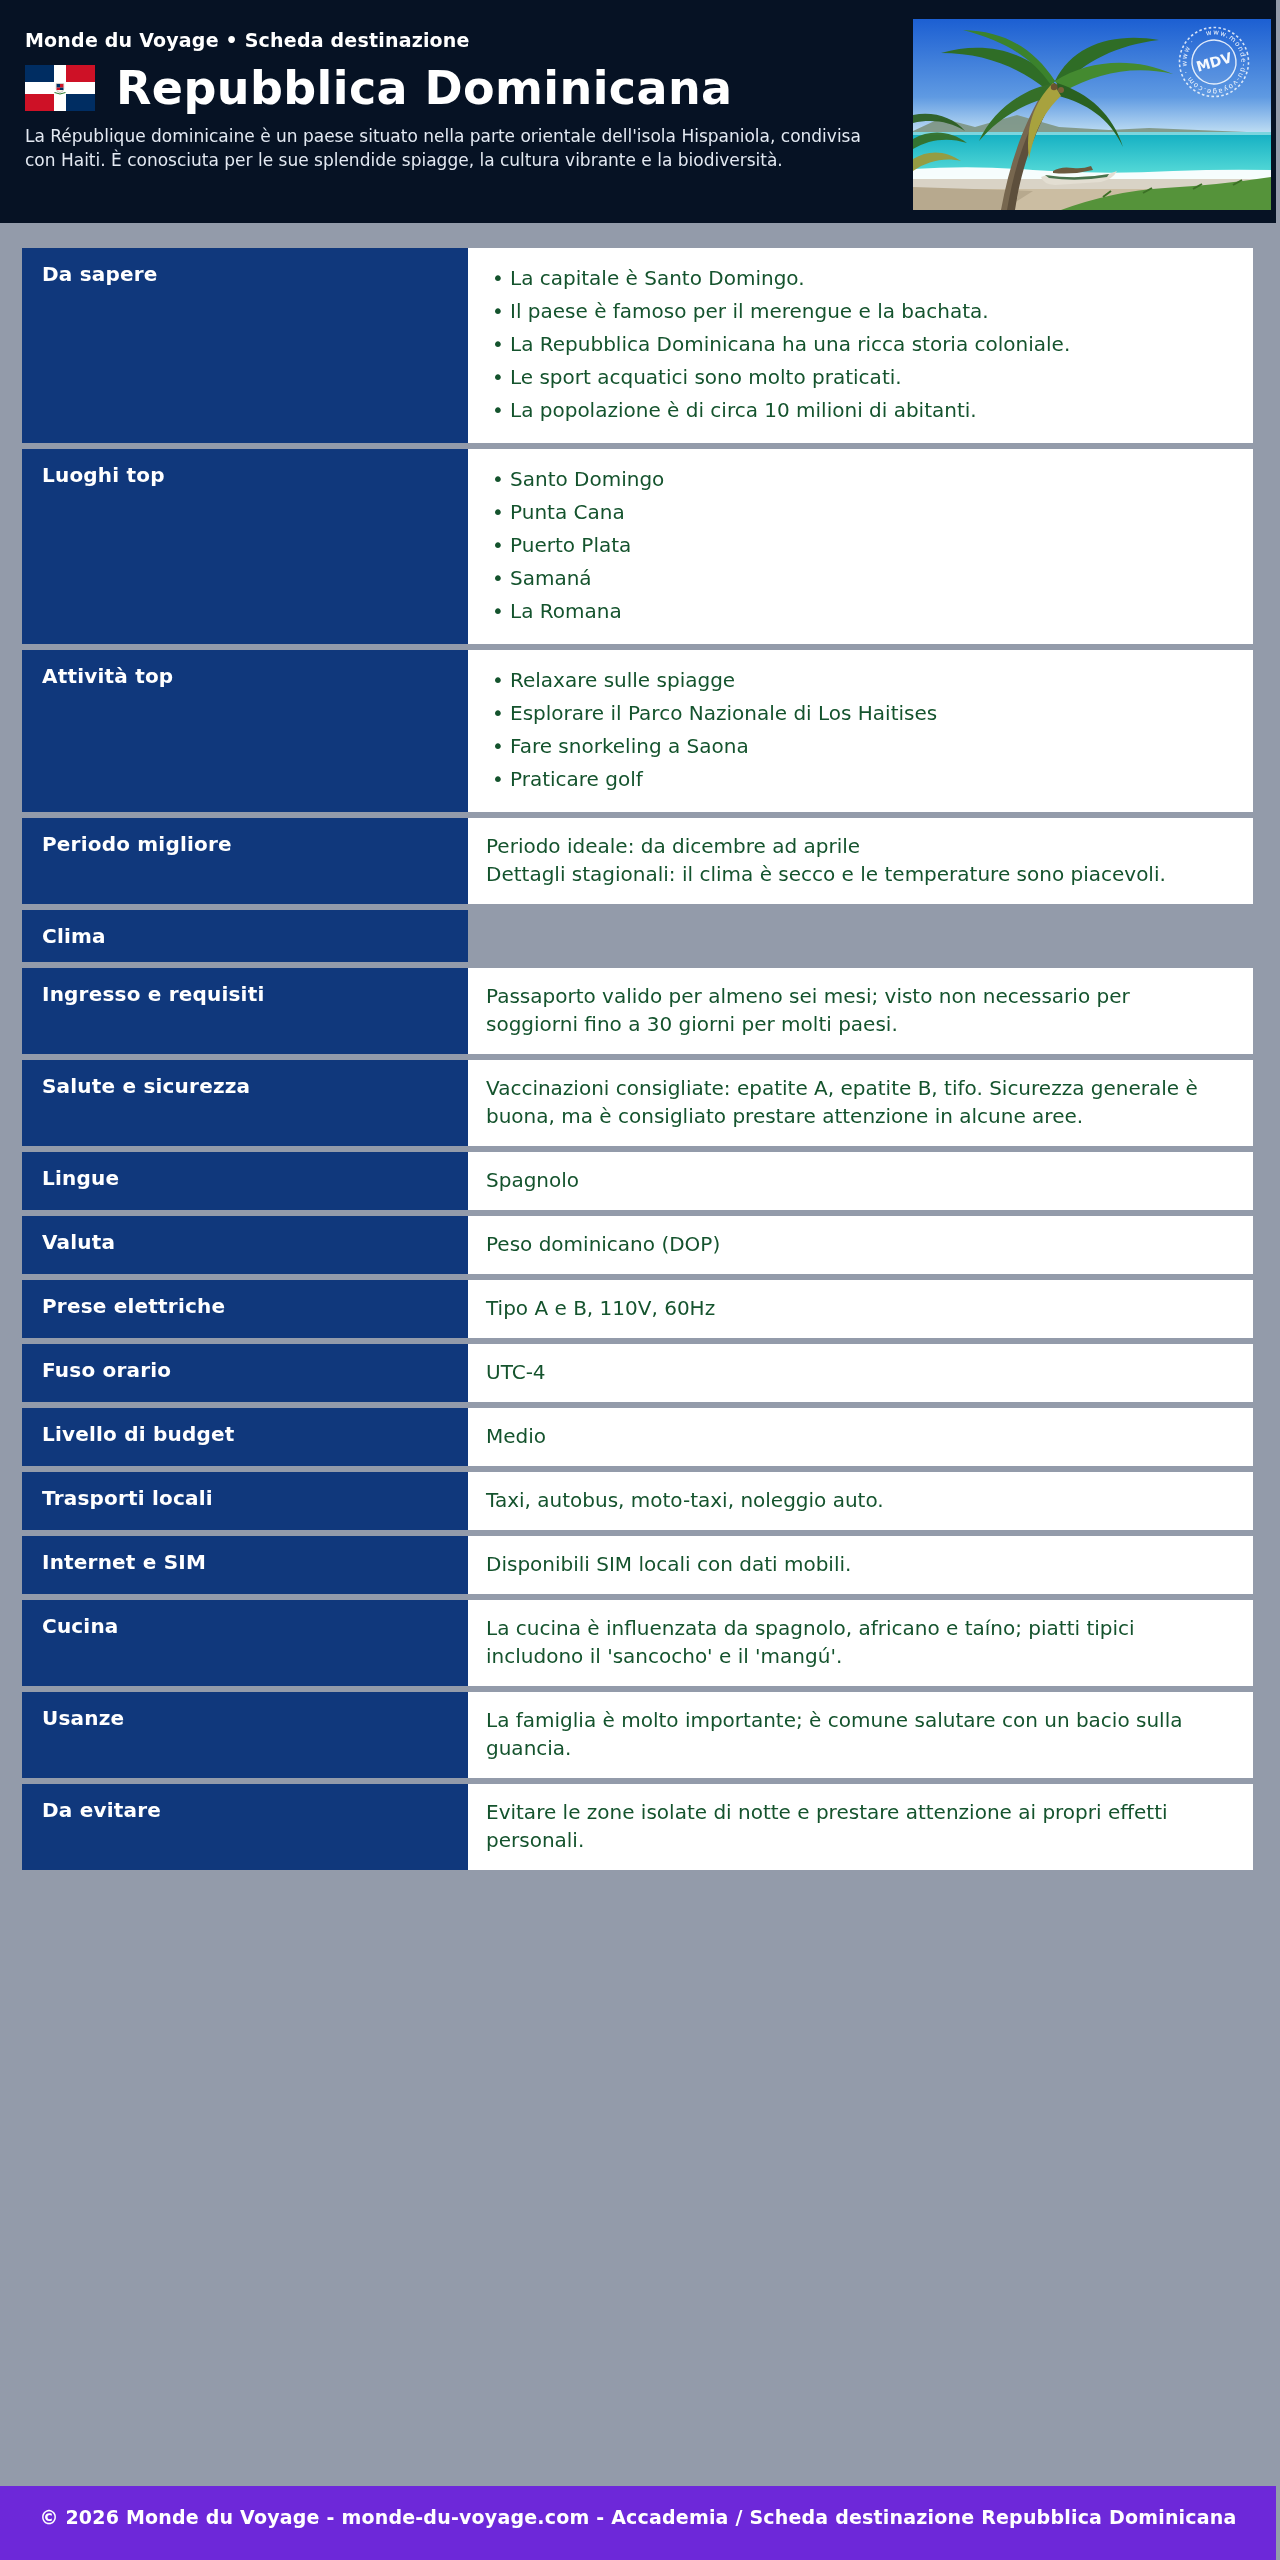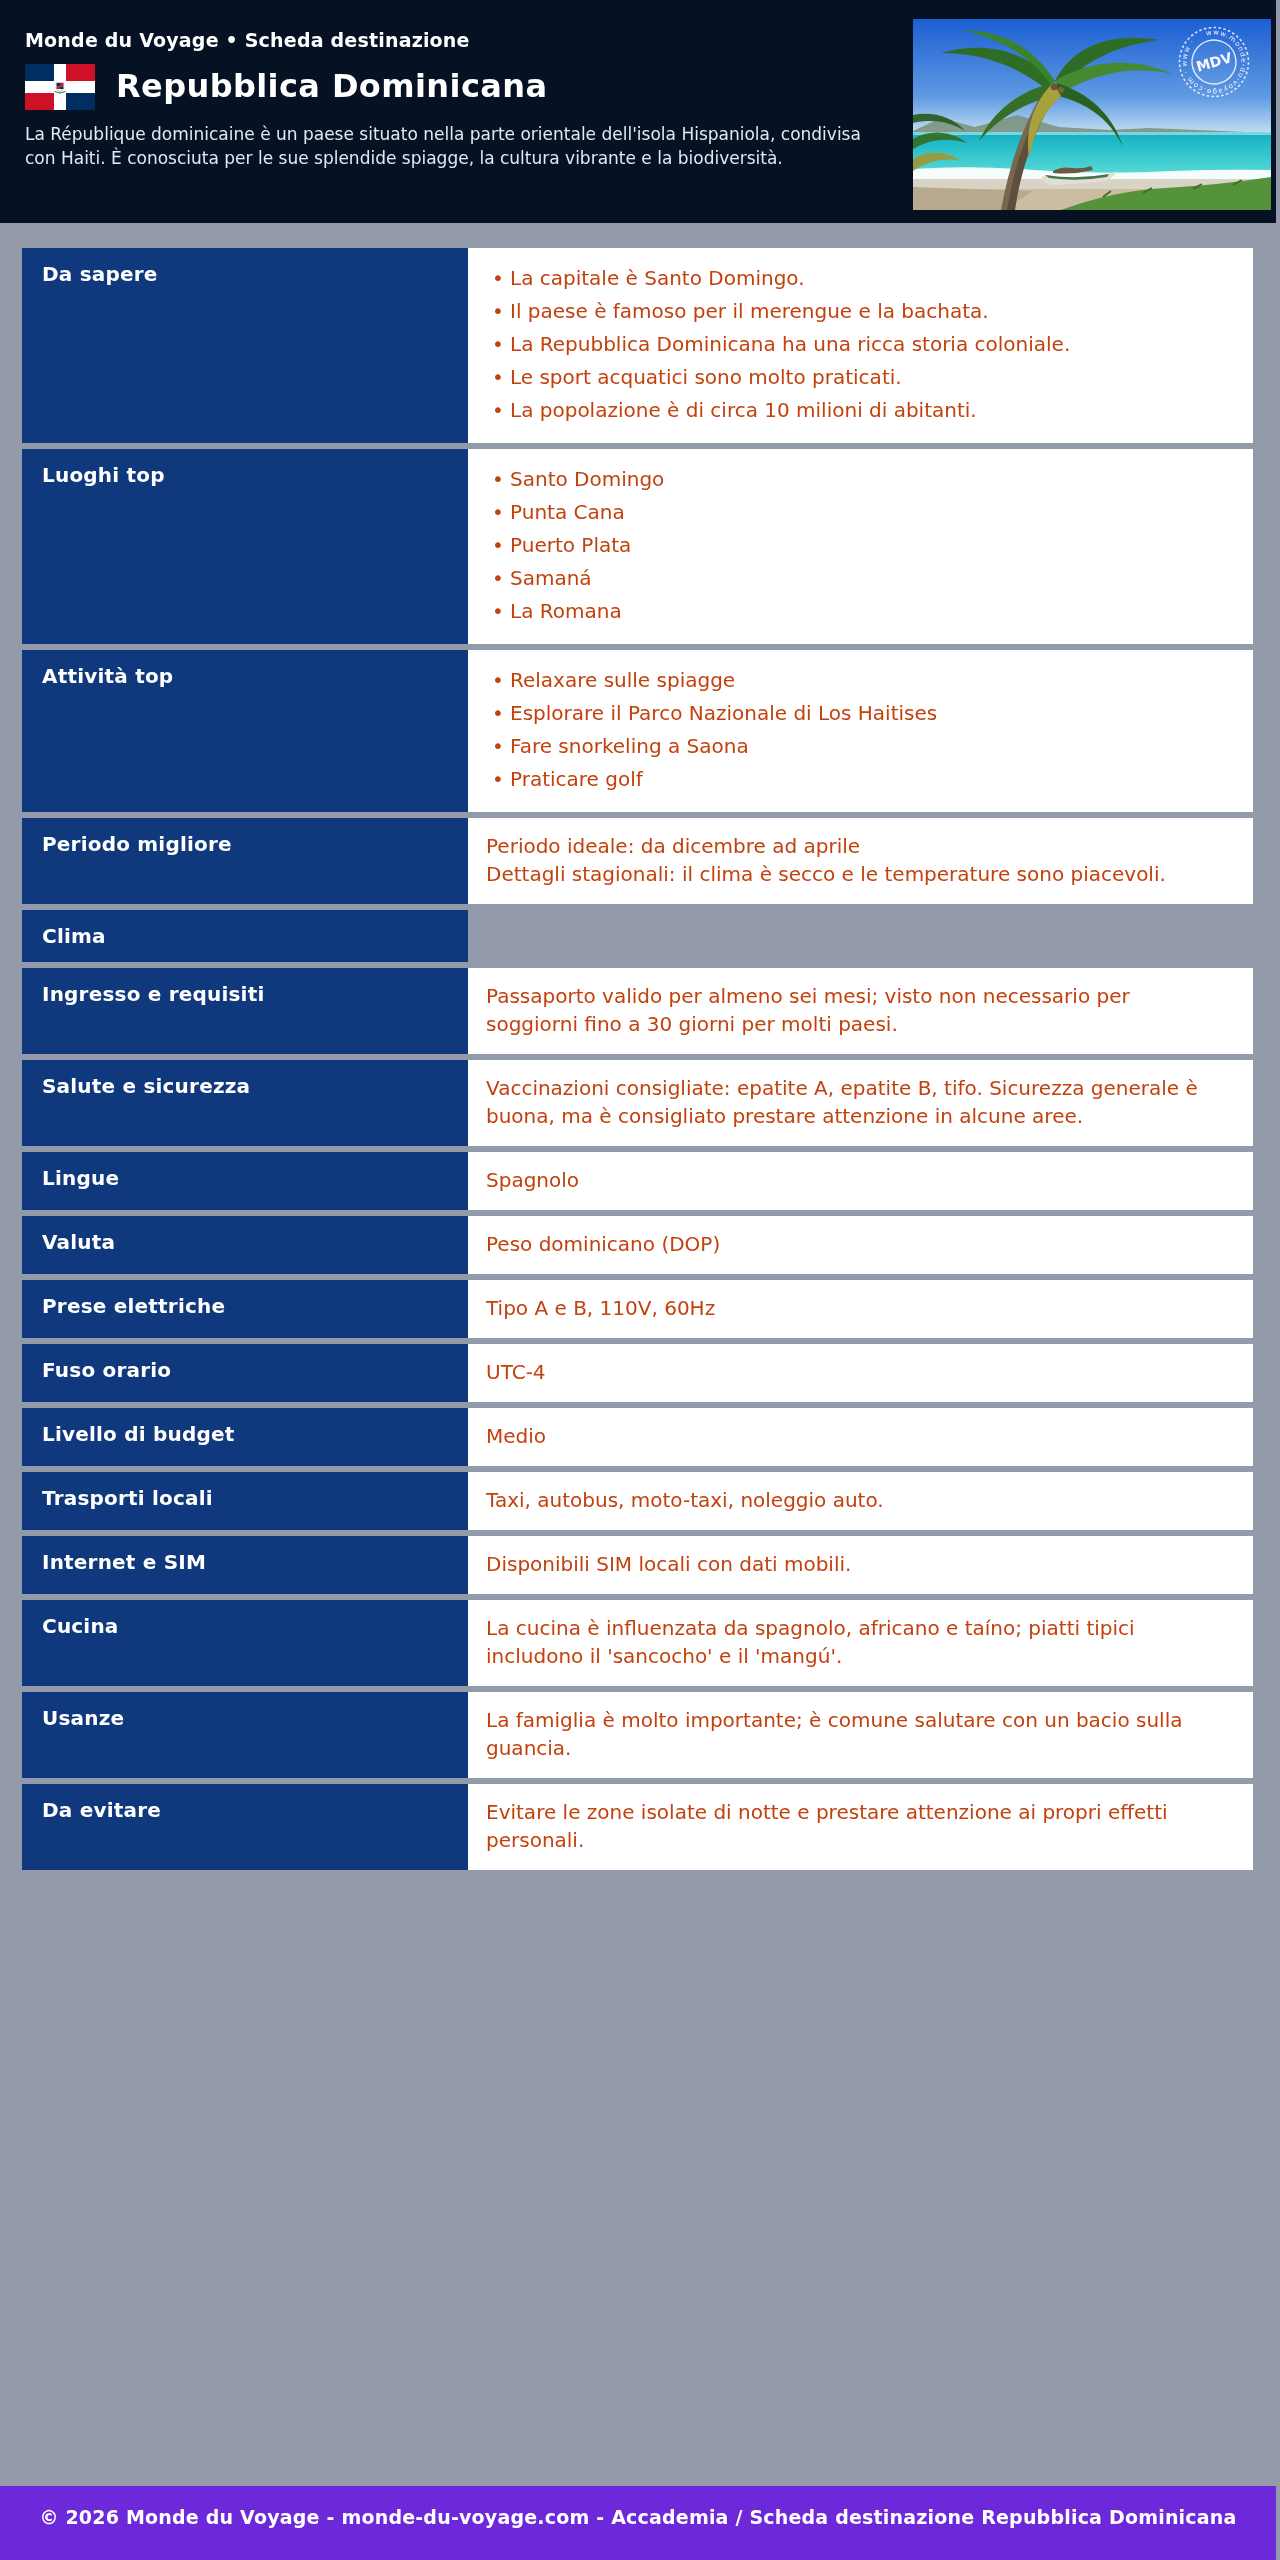--- a/index.html
+++ b/index.html
@@ -13,38 +13,38 @@
 
   
   .site-header{
     position:relative;flex:0 0 auto;box-sizing:border-box;
     background:#061224;color:#fff;
     min-height:223px;padding:29px 25px 24px;
   }
   .breadcrumb{font-size:19px;font-weight:bold;letter-spacing:.2px;}
   .title-row{display:flex;align-items:center;gap:21px;margin-top:13px;}
   .flag{width:70px;height:46px;flex:0 0 auto;display:block;}
-  .page-title{margin:0;font-size:32px;line-height:1.05;font-weight:bold;letter-spacing:.4px;white-space:nowrap;}
+  .page-title{margin:0;font-size:46px;line-height:1.05;font-weight:bold;letter-spacing:.4px;white-space:nowrap;}
   .desc{margin:12px 0 0;max-width:845px;font-size:17px;line-height:1.42;color:#e3e9f2;}
   .photo{position:absolute;top:19px;right:5px;width:358px;height:191px;}
   .photo .scene{width:100%;height:100%;display:block;}
   .stamp{position:absolute;top:6px;right:20px;width:74px;height:74px;transform:rotate(-16deg);}
 
   
   main{flex:1 1 auto;padding:25px 23px 0 22px;}
   .row{display:flex;margin-bottom:6px;}
   .cell-label{
     flex:0 0 auto;width:446px;box-sizing:border-box;
     background:#10387c;color:#fff;
     font-size:20px;font-weight:bold;letter-spacing:.2px;
     padding:14px 20px;
   }
   .cell-content{
     flex:1 1 auto;box-sizing:border-box;
-    background:#ffffff;color:#c2410c;
+    background:#ffffff;color:#14532d;
     font-size:20px;line-height:28px;
     padding:14px 40px 16px 18px;
   }
   .cell-content .text-line{display:block;}
   .cell-content ul{margin:0;padding:0;list-style:none;}
   .cell-content li{position:relative;padding-left:24px;line-height:33px;}
   .cell-content li::before{content:"•";position:absolute;left:6px;}
 
   
   .site-footer{

